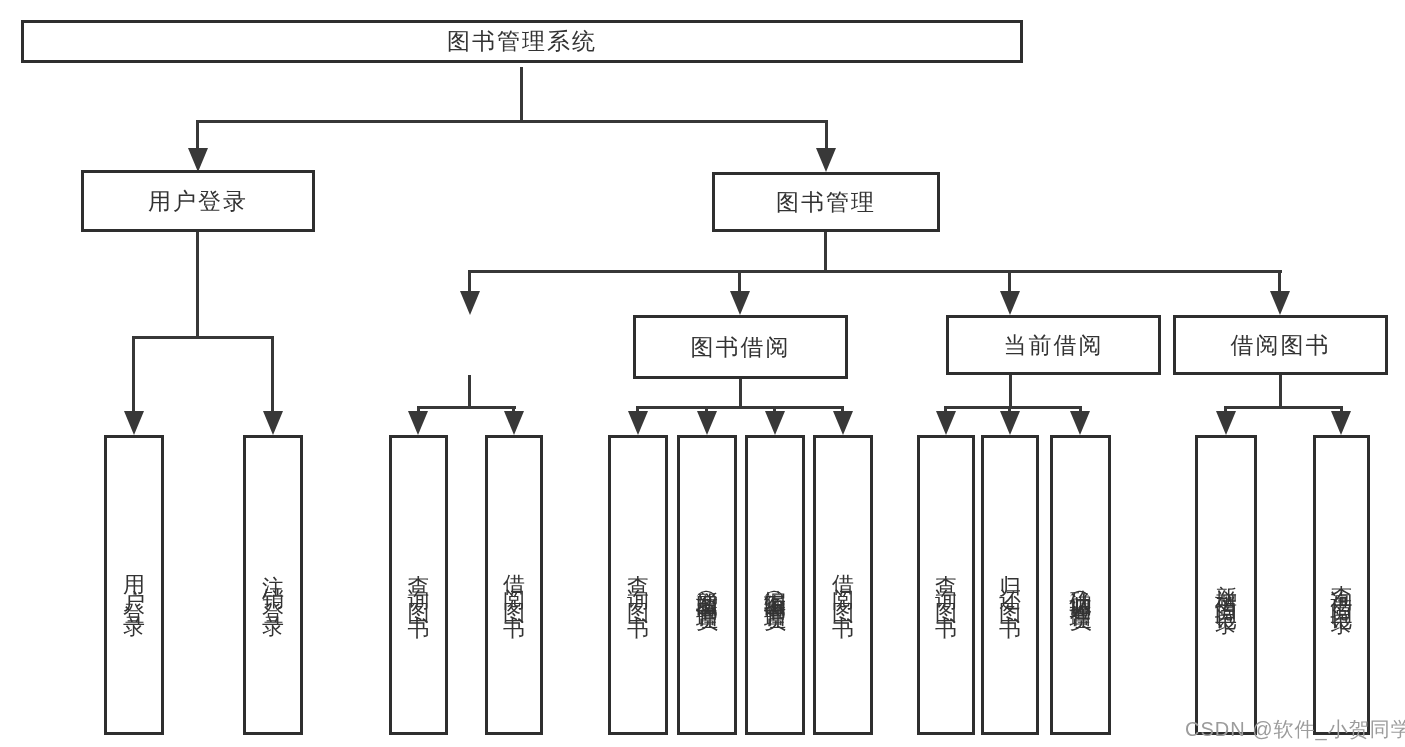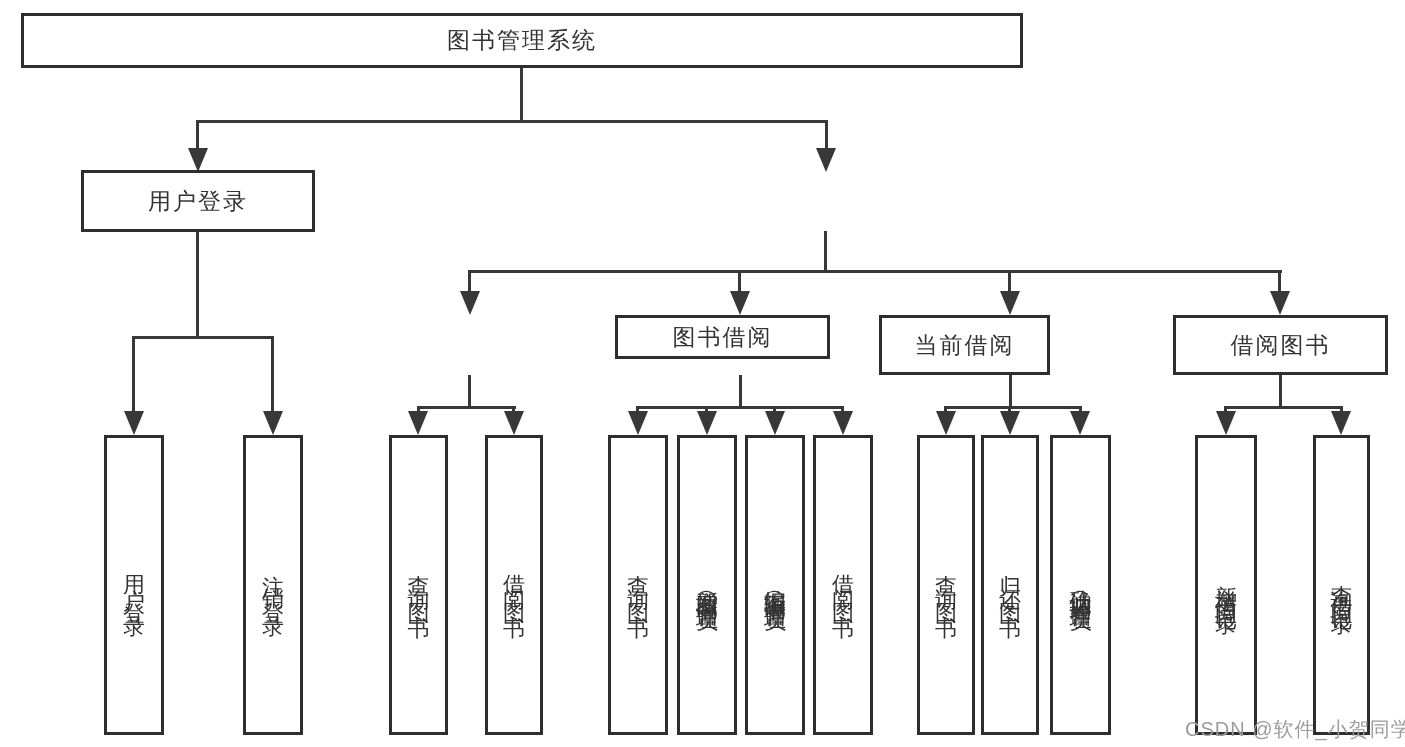--- a/index.html
+++ b/index.html
@@ -50,57 +50,60 @@
     position:absolute;left:1185px;top:716px;
     font-size:20px;color:var(--watermark);
     letter-spacing:1px;white-space:nowrap;z-index:5;
   }
 </style>
 </head>
 <body>
 
 <div class="canvas">
 
-  <div class="box" style="left:21px;top:13px;width:1002px;height:55px">
+  <div class="box" style="left:21px;top:20px;width:1002px;height:43px">
     <span>图书管理系统</span>
   </div>
 
   <div class="ln" style="left:520px;top:67px;width:3px;height:56px"></div>
   <div class="ln" style="left:196px;top:120px;width:632px;height:3px"></div>
   <div class="ln" style="left:196px;top:120px;width:3px;height:33px"></div>
   <div class="ln" style="left:825px;top:120px;width:3px;height:33px"></div>
   <div class="arr" style="left:188px;top:148px"></div>
   <div class="arr" style="left:816px;top:148px"></div>
 
   <div class="box" style="left:81px;top:170px;width:234px;height:62px">
     <span>用户登录</span>
+  </div>
+  <div class="box" style="left:712px;top:172px;width:228px;height:60px">
+    <span>图书管理</span>
   </div>
 
   <div class="ln" style="left:196px;top:232px;width:3px;height:107px"></div>
   <div class="ln" style="left:132px;top:336px;width:142px;height:3px"></div>
   <div class="ln" style="left:132px;top:336px;width:3px;height:80px"></div>
   <div class="ln" style="left:271px;top:336px;width:3px;height:80px"></div>
   <div class="arr" style="left:124px;top:411px"></div>
   <div class="arr" style="left:263px;top:411px"></div>
 
   <div class="ln" style="left:824px;top:231px;width:3px;height:42px"></div>
   <div class="ln" style="left:468px;top:270px;width:814px;height:3px"></div>
   <div class="ln" style="left:468px;top:270px;width:3px;height:26px"></div>
   <div class="ln" style="left:738px;top:270px;width:3px;height:26px"></div>
   <div class="ln" style="left:1008px;top:270px;width:3px;height:26px"></div>
   <div class="ln" style="left:1278px;top:270px;width:3px;height:26px"></div>
   <div class="arr" style="left:460px;top:291px"></div>
   <div class="arr" style="left:730px;top:291px"></div>
   <div class="arr" style="left:1000px;top:291px"></div>
   <div class="arr" style="left:1270px;top:291px"></div>
 
-  <div class="box" style="left:615px;top:315px;width:215px;height:44px">
+  <div class="box" style="left:633px;top:315px;width:215px;height:64px">
     <span>图书借阅</span>
   </div>
-  <div class="box" style="left:879px;top:315px;width:171px;height:60px">
+  <div class="box" style="left:946px;top:315px;width:215px;height:60px">
     <span>当前借阅</span>
   </div>
   <div class="box" style="left:1173px;top:315px;width:215px;height:60px">
     <span>借阅图书</span>
   </div>
 
   <div class="ln" style="left:468px;top:375px;width:3px;height:34px"></div>
   <div class="ln" style="left:417px;top:406px;width:99px;height:3px"></div>
   <div class="ln" style="left:417px;top:406px;width:3px;height:10px"></div>
   <div class="ln" style="left:512px;top:406px;width:3px;height:10px"></div>

